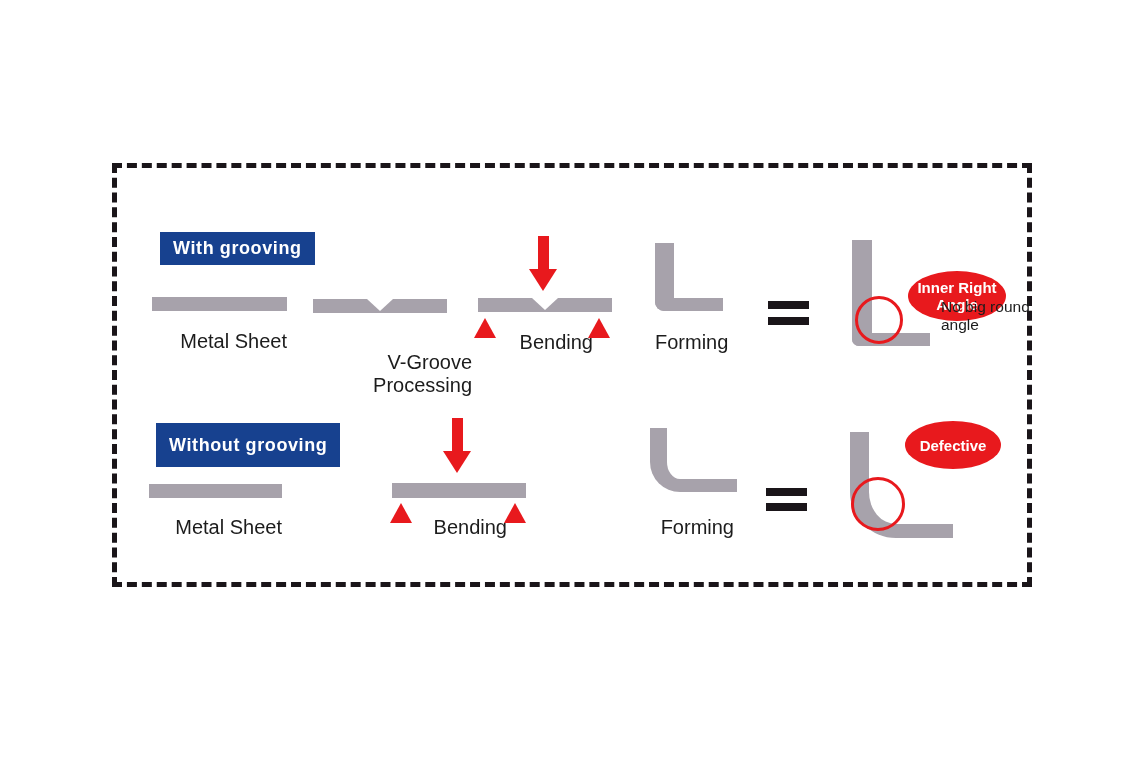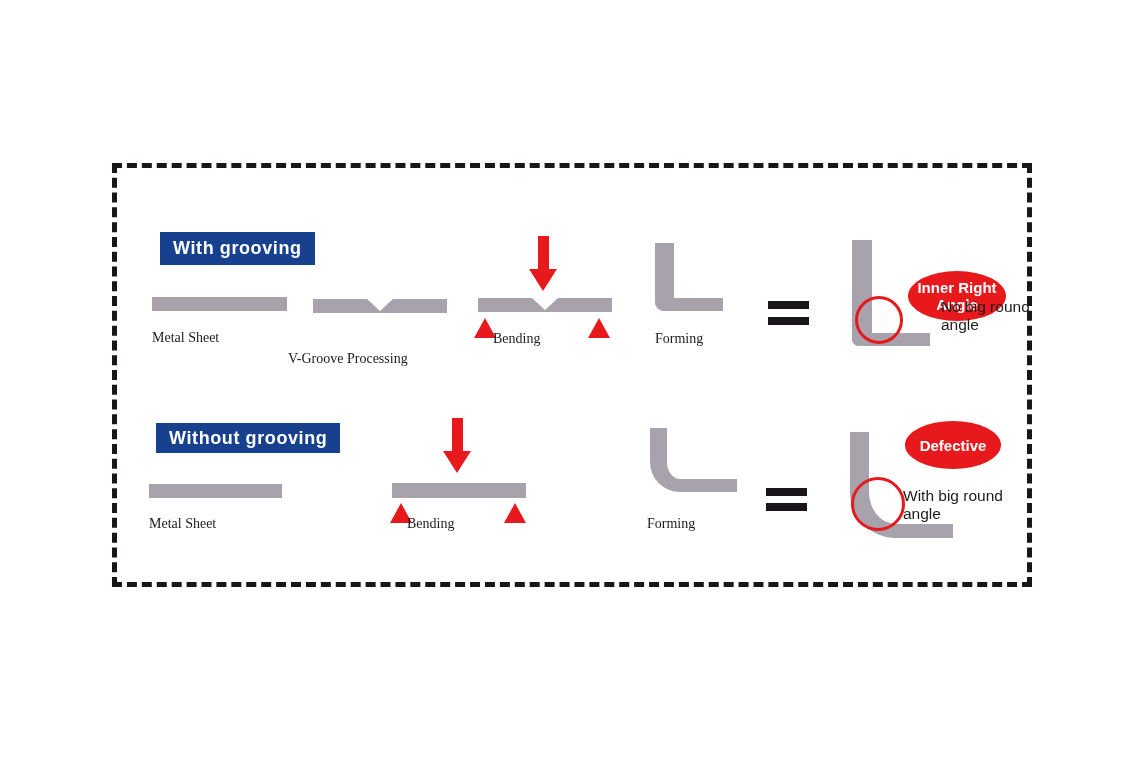--- a/index.html
+++ b/index.html
@@ -39,23 +39,22 @@
     position: absolute;
     top: 0;
     width: 0; height: 0;
     border-left: 13px solid transparent;
     border-right: 13px solid transparent;
     border-top: 12px solid #ffffff;
   }
   .step-label {
     position: absolute;
     color: var(--text);
-    font-size: 14px;
-    text-align: left;
-    font-family: Liberation Serif, serif;
+    font-size: 20px;
+    text-align: right;
   }
   .arrow-down { position: absolute; width: 28px; }
   .arrow-down .shaft {
     position: absolute;
     left: 8.5px; top: 0;
     width: 11px; height: 33px;
     background: var(--red);
   }
   .arrow-down .head {
     position: absolute;
@@ -148,21 +147,21 @@
   <div class="equals" style="left:768px; top:301px; width:41px; height:24px;">
     <div class="eq-bar" style="top:0;"></div>
     <div class="eq-bar" style="top:16px;"></div>
   </div>
 
   <div class="lshape" style="left:852px; top:240px; width:78px; height:106px; border-left-width:20px; border-bottom-width:13px; border-bottom-left-radius:7px;"></div>
   <div class="circle-highlight" style="left:855px; top:296px; width:48px; height:48px;"></div>
   <div class="oval" style="left:908px; top:232px; width:98px; height:50px;margin-top:39px;">Inner Right Angle</div>
   <div class="note" style="left:941px; top:298px; width:100px;">No big round angle</div>
 
-  <div class="badge" style="left:156px; top:423px; height:30px;">Without grooving</div>
+  <div class="badge" style="left:156px; top:423px; height:44px;">Without grooving</div>
 
   <div class="bar" style="left:149px; top:484px; width:133px; height:14px;"></div>
   <div class="step-label" style="left:149px; top:516px; width:133px;">Metal Sheet</div>
 
   <div class="arrow-down" style="left:443px; top:418px; height:55px;">
     <div class="shaft"></div>
     <div class="head"></div>
   </div>
   <div class="bar" style="left:392px; top:483px; width:134px; height:15px;"></div>
   <div class="tri-up" style="left:390px; top:503px;"></div>
@@ -173,15 +172,14 @@
   <div class="step-label" style="left:647px; top:516px; width:87px;">Forming</div>
 
   <div class="equals" style="left:766px; top:488px; width:41px; height:23px;">
     <div class="eq-bar" style="top:0;"></div>
     <div class="eq-bar" style="top:15px;"></div>
   </div>
 
   <div class="lshape" style="left:850px; top:432px; width:103px; height:106px; border-left-width:19px; border-bottom-width:14px; border-bottom-left-radius:46px;"></div>
   <div class="circle-highlight" style="left:851px; top:477px; width:54px; height:54px;"></div>
   <div class="oval" style="left:905px; top:421px; width:96px; height:48px;">Defective</div>
-  <div class="note" style="left:903px; top:487px; width:120px;">With big round angle</div>
 
 </div>
 
 </body></html>

